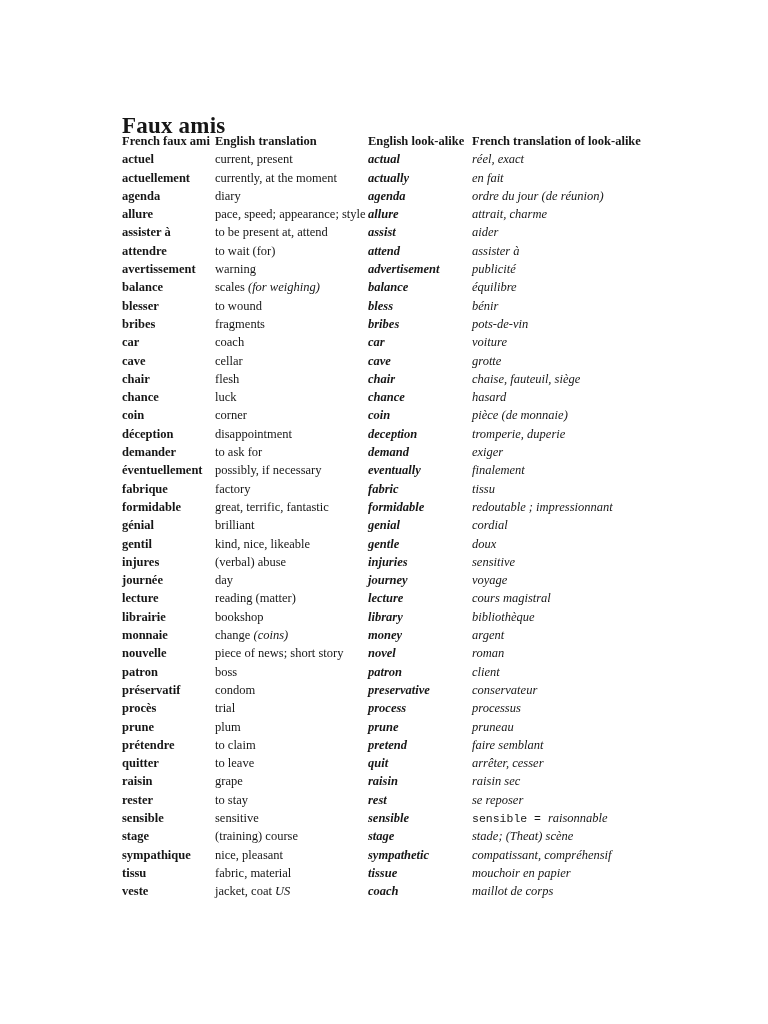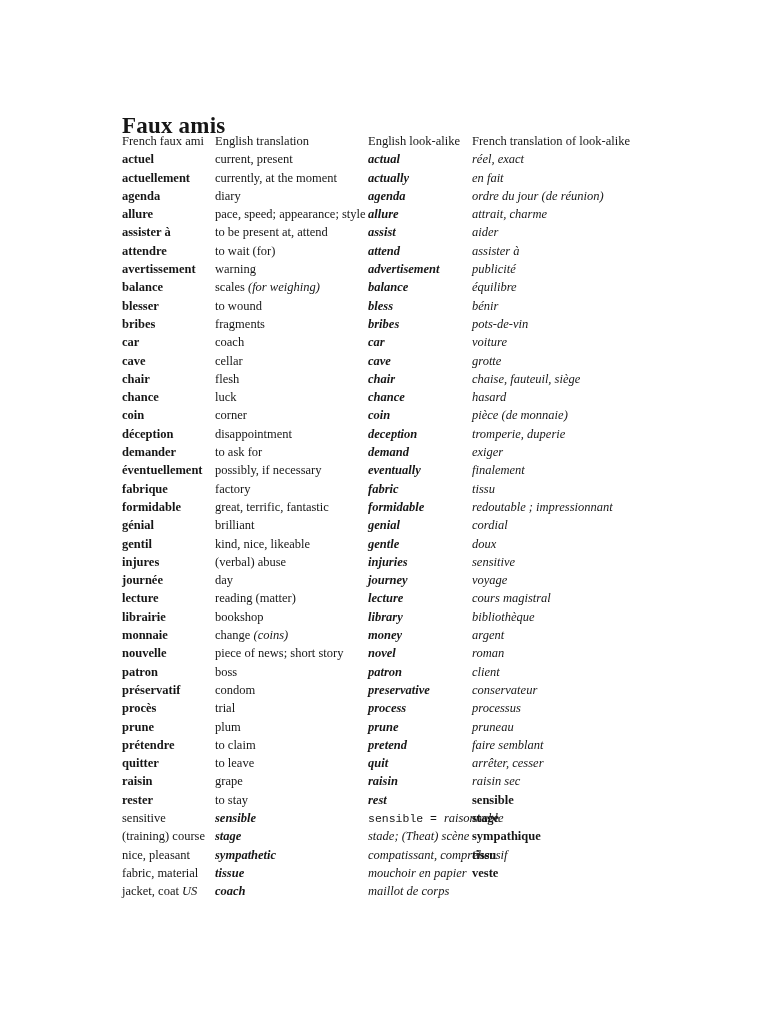--- a/index.html
+++ b/index.html
@@ -22,21 +22,21 @@
   .faux-table{
     position:absolute;left:122px;top:132px;
     display:grid;
     grid-template-columns:93px 153px 104px 220px;
     grid-auto-rows:18.3px;
     font-size:12.5px;
     line-height:18.3px;
     width:570px;
   }
   .cell{white-space:nowrap;overflow:visible;}
-  .hdr{font-weight:normal;font-style:normal;}
+  .hdr{font-weight:bold;font-style:normal;}
   .c1{font-weight:bold;}
   .c2{font-weight:normal;}
   .c3{font-weight:bold;font-style:italic;}
   .c4{font-style:italic;}
   .seg-i{font-style:italic;}
   .seg-n{font-style:normal;}
   .seg-m{font-style:normal;font-family:"Liberation Mono","DejaVu Sans Mono",monospace;font-size:11.5px;}
 </style>
 </head>
 <body>
@@ -187,20 +187,21 @@
       <div class="cell c2">to leave</div>
       <div class="cell c3">quit</div>
       <div class="cell c4">arrêter, cesser</div>
       <div class="cell c1">raisin</div>
       <div class="cell c2">grape</div>
       <div class="cell c3">raisin</div>
       <div class="cell c4">raisin sec</div>
       <div class="cell c1">rester</div>
       <div class="cell c2">to stay</div>
       <div class="cell c3">rest</div>
+      <div class="cell c4">se reposer</div>
       <div class="cell c1">sensible</div>
       <div class="cell c2">sensitive</div>
       <div class="cell c3">sensible</div>
       <div class="cell c4"><span class="seg-m">sensible = </span><span class="seg-i">raisonnable</span></div>
       <div class="cell c1">stage</div>
       <div class="cell c2">(training) course</div>
       <div class="cell c3">stage</div>
       <div class="cell c4">stade; (Theat) scène</div>
       <div class="cell c1">sympathique</div>
       <div class="cell c2">nice, pleasant</div>

